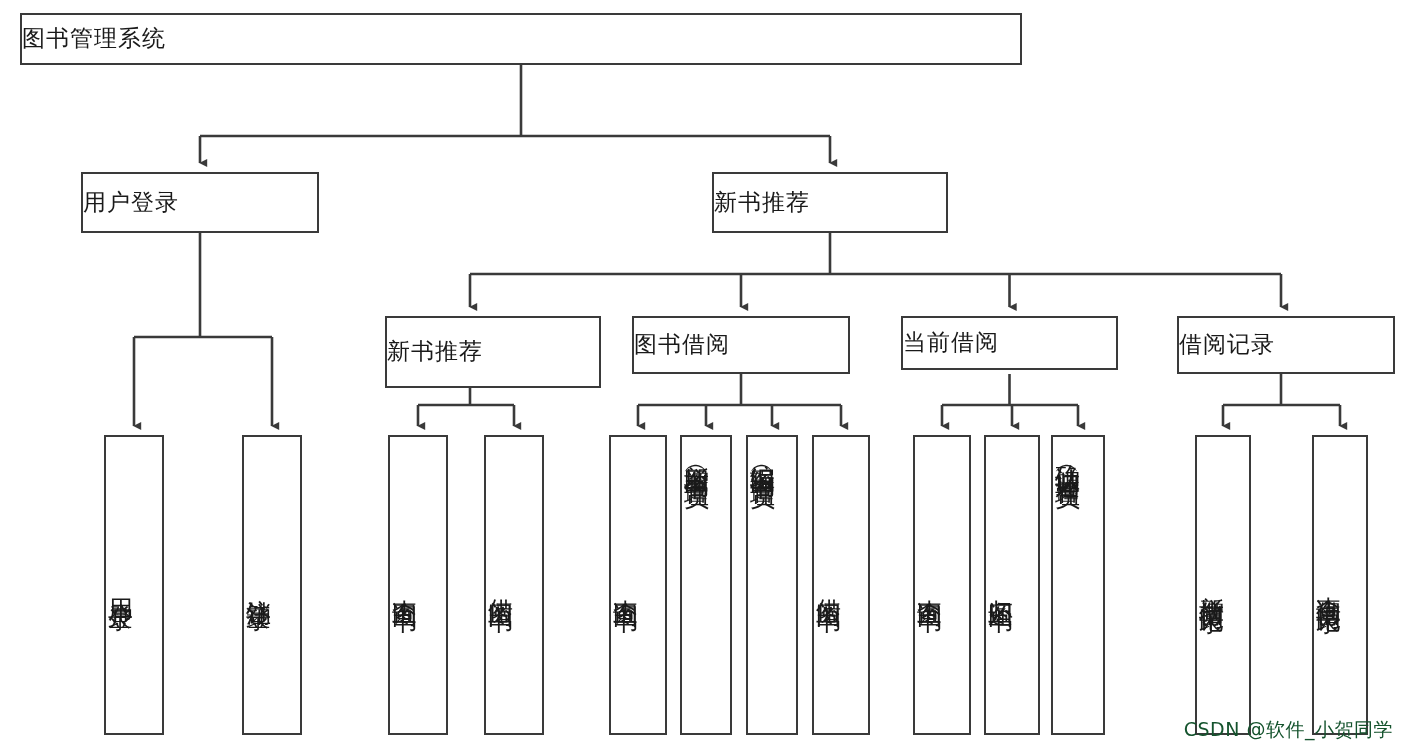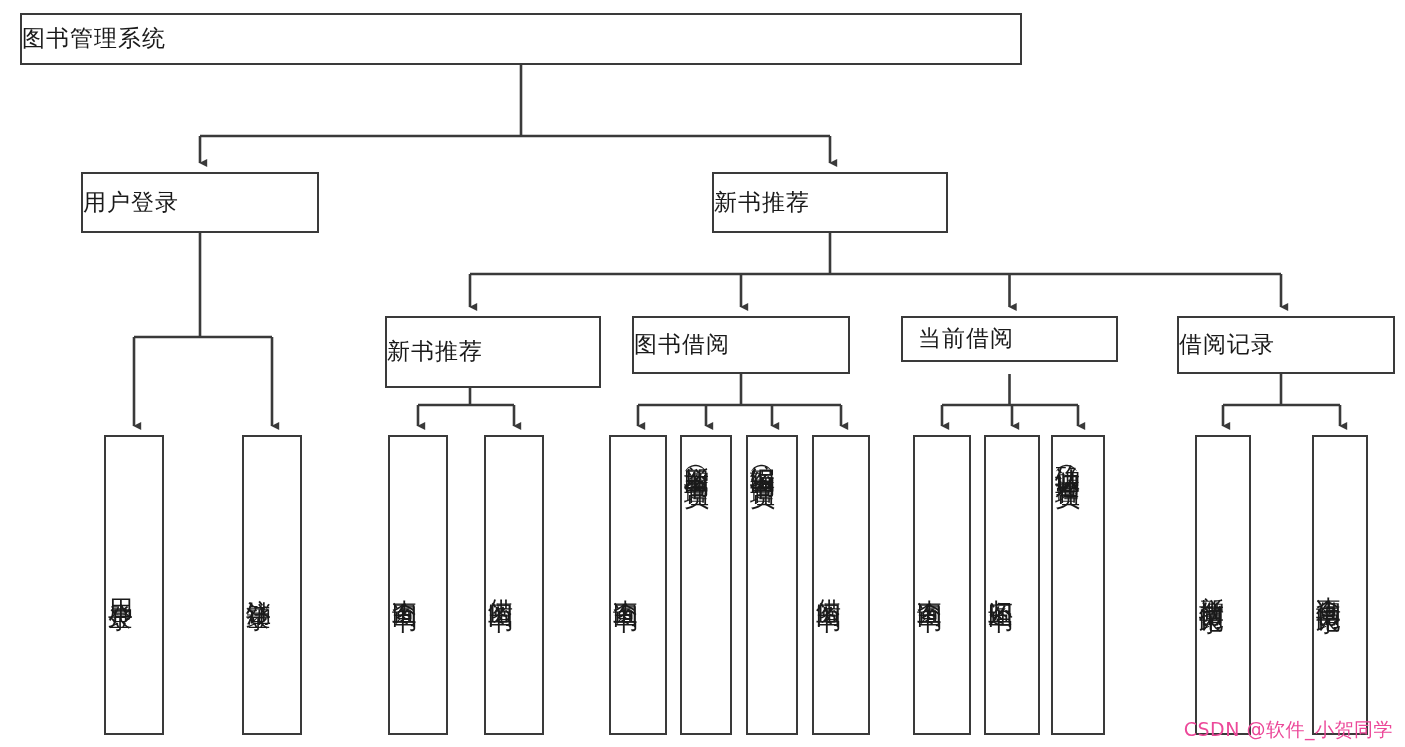--- a/index.html
+++ b/index.html
@@ -44,21 +44,21 @@
   .node.vert.mid{
     align-items:center;
     padding-top:0;
   }
   svg.edges{position:absolute;left:0;top:0;width:1405px;height:747px;pointer-events:none;}
   .watermark{
     position:absolute;
     right:12px;
     bottom:4px;
     font-size:19px;
-    color:#ec4899;
+    color:#14532d;
     letter-spacing:0.5px;
     white-space:nowrap;
   }
 </style>
 </head>
 <body>
 
 <div id="canvas">
   <svg class="edges" viewBox="0 0 1405 747">
     <defs>
@@ -110,21 +110,21 @@
     </div>
     <div class="node horiz" style="left: 712px; top: 172px; width: 236px; height: 61px;">
       <span class="lbl">新书推荐</span>
     </div>
     <div class="node horiz" style="left: 362px; top: 316px; width: 216px; height: 72px; margin-left: 23px;">
       <span class="lbl">新书推荐</span>
     </div>
     <div class="node horiz" style="left: 632px; top: 316px; width: 218px; height: 58px;">
       <span class="lbl">图书借阅</span>
     </div>
-    <div class="node horiz" style="left: 901px; top: 316px; width: 217px; height: 46px; padding-left: 15px;">
+    <div class="node horiz" style="left: 901px; top: 316px; width: 217px; height: 54px;">
       <span class="lbl">当前借阅</span>
     </div>
     <div class="node horiz" style="left: 1177px; top: 316px; width: 218px; height: 58px;">
       <span class="lbl">借阅记录</span>
     </div>
     <div class="node vert mid" style="left: 104px; top: 435px; width: 60px; height: 300px;">
       <span class="lbl">用户登录</span>
     </div>
     <div class="node vert mid" style="left: 242px; top: 435px; width: 60px; height: 300px;">
       <span class="lbl">注销登录</span>

